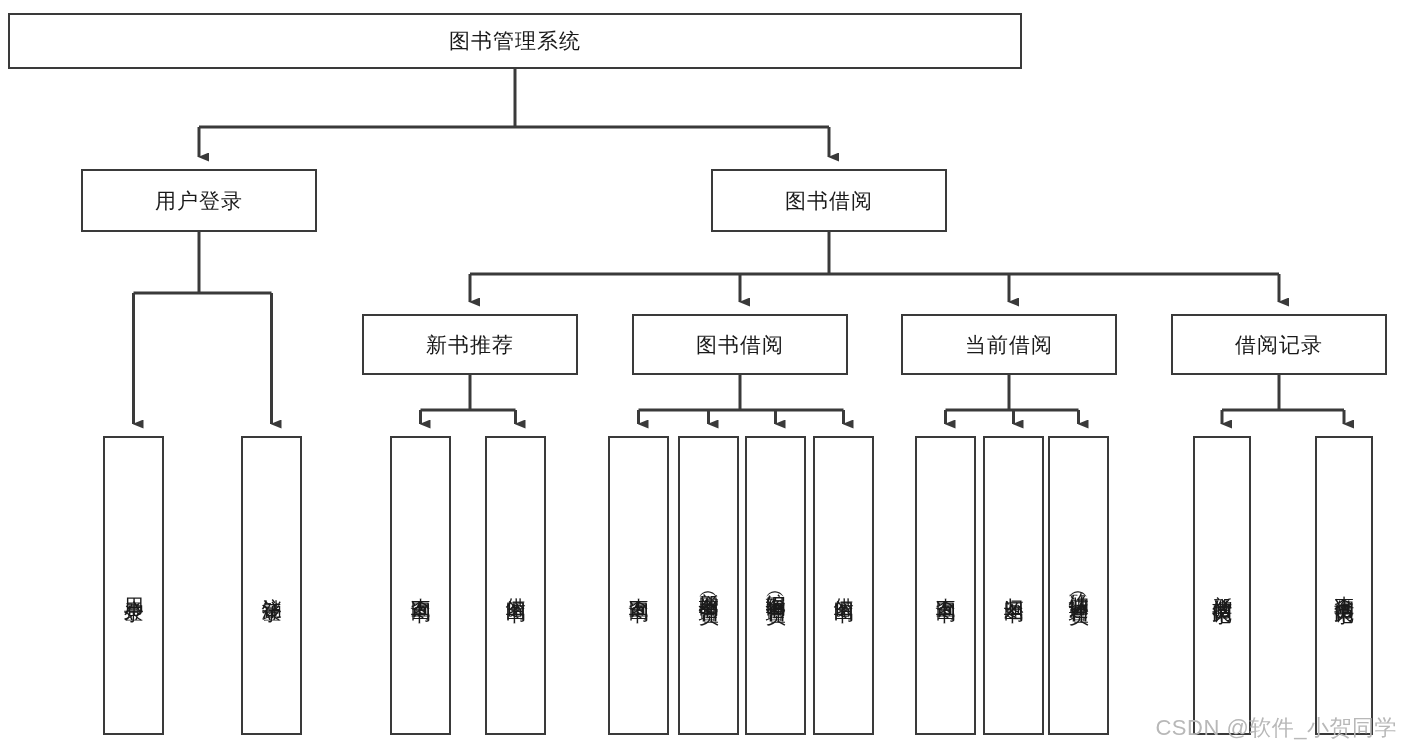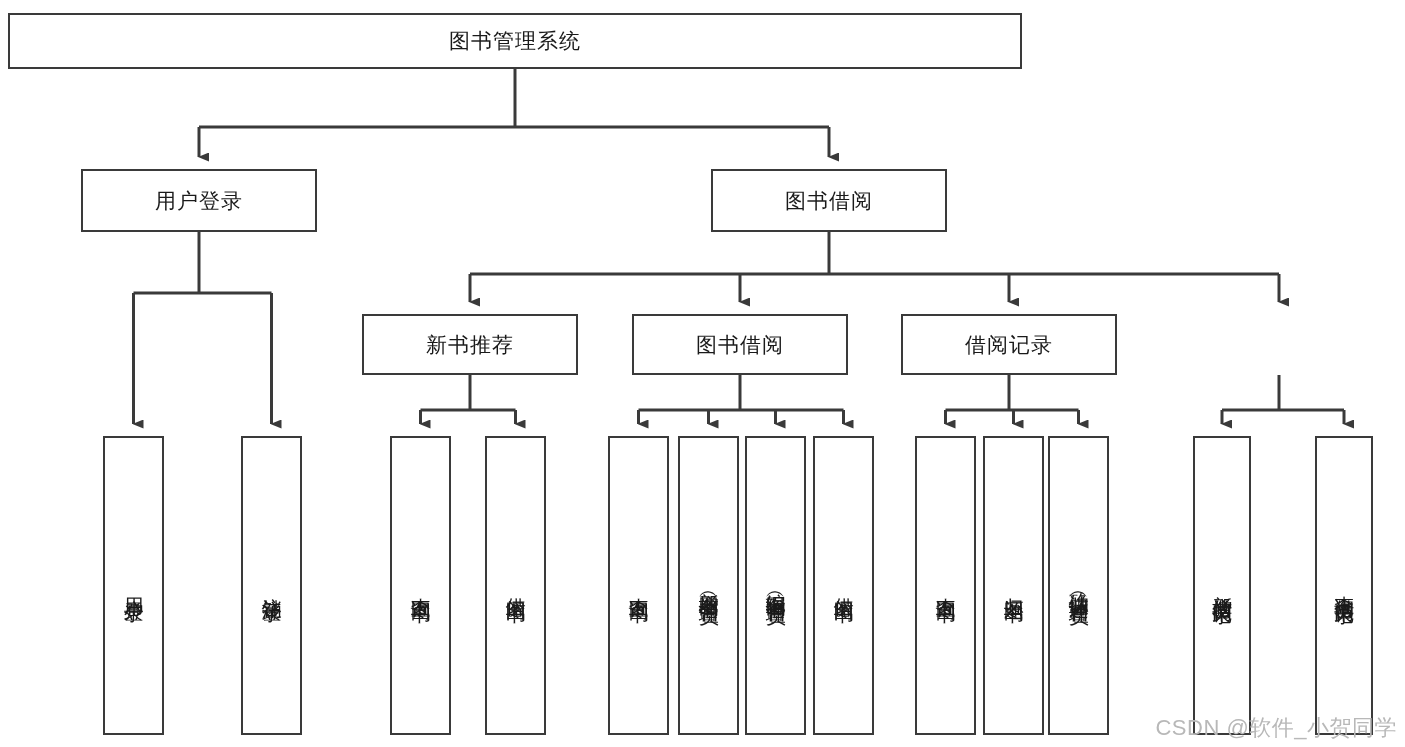--- a/index.html
+++ b/index.html
@@ -124,20 +124,23 @@
     <span class="node-label">图书借阅</span>
   </div>
 
   <div class="node horiz" style="left: 632px; top: 314px; width: 216px; height: 61px;">
     <span class="node-label">图书借阅</span>
   </div>
   <div class="node horiz" style="left: 362px; top: 314px; width: 216px; height: 61px;">
     <span class="node-label">新书推荐</span>
   </div>
   <div class="node horiz" style="left: 901px; top: 314px; width: 216px; height: 61px;">
+    <span class="node-label">当前借阅</span>
+  </div>
+  <div class="node horiz" style="left: 1171px; top: 314px; width: 216px; height: 61px;">
     <span class="node-label">借阅记录</span>
   </div>
 
   <div class="node vert" style="left: 103px; top: 436px; width: 61px; height: 299px;">
     <span class="node-label">用户登录</span>
   </div>
   <div class="node vert" style="left: 241px; top: 436px; width: 61px; height: 299px;">
     <span class="node-label">注销登录</span>
   </div>
   <div class="node vert" style="left: 390px; top: 436px; width: 61px; height: 299px;">

